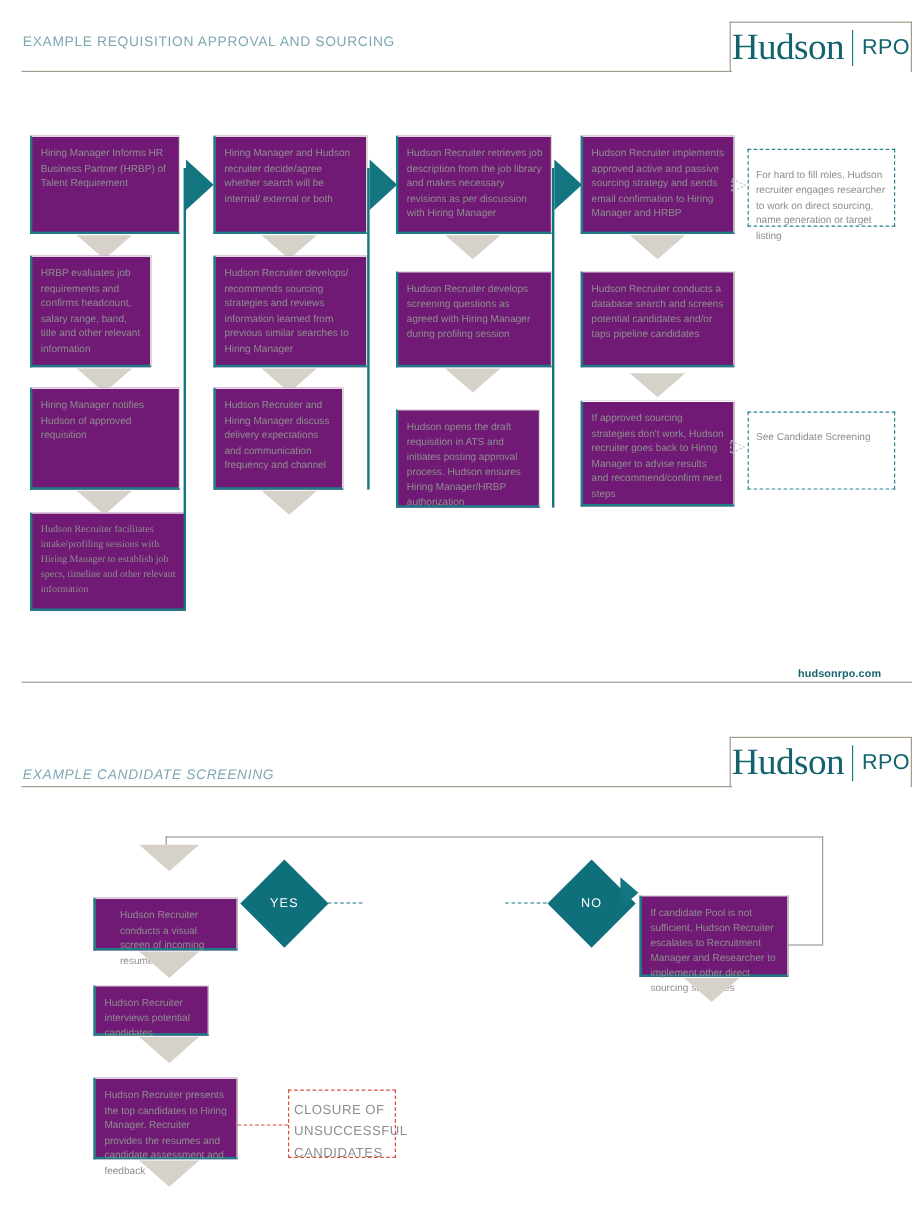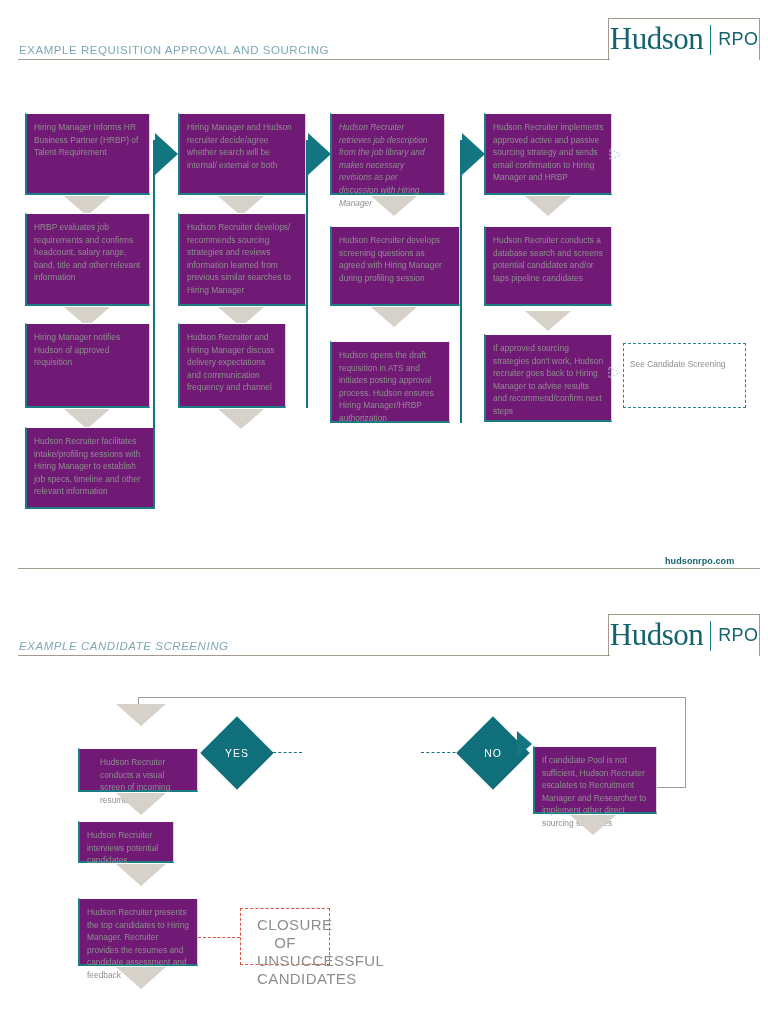--- a/index.html
+++ b/index.html
@@ -57,23 +57,23 @@
   .fbox p{margin:0;}
 
   
   .dbox{
     position:absolute;box-sizing:border-box;background:#ffffff;
     border:1px dashed #2a8392;
     font-size:8.4px;line-height:12.6px;color:#8e8e8e;
     padding:6px 6px 3px 6px;
   }
   .dbox.red{
-    border:1px dashed #d9503c;text-align:center;
-    font-size:15px;line-height:18px;letter-spacing:.4px;color:#8e8e8e;
-    padding:7px 16px;
+    border:1px dashed #d9503c;text-align:left;
+    font-size:11px;line-height:18px;letter-spacing:.4px;color:#8e8e8e;
+    padding:7px 4px;
   }
 
   
   .down-arrow{
     position:absolute;width:0;height:0;border-style:solid;
     border-color:#d6d2ca transparent transparent transparent;
   }
   .right-arrow{
     position:absolute;width:0;height:0;border-style:solid;
     border-color:transparent transparent transparent #127580;
@@ -108,38 +108,38 @@
 <div class="page">
 
   <div class="logo-box" style="left:608px;top:18px;width:152px;height:42px;">
     <div class="logo-inner">
       <span class="logo-word">Hudson</span>
       <span class="logo-div"></span>
       <span class="logo-rpo">RPO</span>
     </div>
   </div>
   <div class="rule" style="left:18px;top:59px;width:592px;"></div>
-  <div class="sec-title" style="left:19px;top:44px;">EXAMPLE REQUISITION APPROVAL AND SOURCING</div>
+  <div class="sec-title" style="left:19px;top:29px;">EXAMPLE REQUISITION APPROVAL AND SOURCING</div>
 
   <div class="fbox" style="left:25px;top:113px;width:125px;height:82px;">
     <p>Hiring Manager Informs HR Business Partner (HRBP) of Talent Requirement</p>
   </div>
   <div class="down-arrow" style="left:64px;top:196px;border-width:20px 23px 0 23px;"></div>
 
-  <div class="fbox" style="left:25px;top:213px;width:125px;height:93px;">
+  <div class="fbox" style="left:25px;top:213px;width:101px;height:93px;">
     <p>HRBP evaluates job requirements and confirms headcount, salary range, band, title and other relevant information</p>
   </div>
   <div class="down-arrow" style="left:64px;top:307px;border-width:20px 23px 0 23px;"></div>
 
   <div class="fbox" style="left:25px;top:323px;width:125px;height:85px;">
     <p>Hiring Manager notifies Hudson of approved requisition</p>
   </div>
   <div class="down-arrow" style="left:64px;top:409px;border-width:20px 23px 0 23px;"></div>
 
-  <div class="fbox" style="left:25px;top:427px;width:130px;height:82px;">
+  <div class="fbox" style="left:25px;top:427px;width:130px;height:82px;font-family:Liberation Serif, serif;">
     <p>Hudson Recruiter facilitates intake/profiling sessions with Hiring Manager to establish job specs, timeline and other relevant information</p>
   </div>
 
   <div class="vline" style="left:153px;top:140px;height:368px;"></div>
   <div class="right-arrow" style="left:155px;top:133px;border-width:21px 0 21px 23px;"></div>
 
   <div class="fbox" style="left:178px;top:113px;width:128px;height:82px;">
     <p>Hiring Manager and Hudson recruiter decide/agree whether search will be internal/ external or both</p>
   </div>
   <div class="down-arrow" style="left:218px;top:196px;border-width:20px 23px 0 23px;"></div>
@@ -150,21 +150,21 @@
   <div class="down-arrow" style="left:218px;top:307px;border-width:20px 23px 0 23px;"></div>
 
   <div class="fbox" style="left:178px;top:323px;width:108px;height:85px;">
     <p>Hudson Recruiter and Hiring Manager discuss delivery expectations and communication frequency and channel</p>
   </div>
   <div class="down-arrow" style="left:218px;top:409px;border-width:20px 23px 0 23px;"></div>
 
   <div class="vline" style="left:306px;top:140px;height:268px;"></div>
   <div class="right-arrow" style="left:308px;top:133px;border-width:21px 0 21px 23px;"></div>
 
-  <div class="fbox" style="left:330px;top:113px;width:115px;height:82px;font-style:italic;">
+  <div class="fbox" style="left:330px;top:113px;width:130px;height:82px;">
     <p>Hudson Recruiter retrieves job description from the job library and makes necessary revisions as per discussion with Hiring Manager</p>
   </div>
   <div class="down-arrow" style="left:371px;top:196px;border-width:20px 23px 0 23px;"></div>
 
   <div class="fbox" style="left:330px;top:226px;width:130px;height:80px;">
     <p>Hudson Recruiter develops screening questions as agreed with Hiring Manager during profiling session</p>
   </div>
   <div class="down-arrow" style="left:371px;top:307px;border-width:20px 23px 0 23px;"></div>
 
   <div class="fbox" style="left:330px;top:341px;width:120px;height:82px;">
@@ -192,20 +192,23 @@
     <svg width="13" height="13" viewBox="0 0 13 13">
       <path d="M1 1 L12 6.5 L1 12 Z" fill="none" stroke="#b9c8cc" stroke-width="1" stroke-dasharray="2,1.6"></path>
     </svg>
   </div>
   <div class="ghost-arrow" style="left:608px;top:366px;">
     <svg width="13" height="13" viewBox="0 0 13 13">
       <path d="M1 1 L12 6.5 L1 12 Z" fill="none" stroke="#b9c8cc" stroke-width="1" stroke-dasharray="2,1.6"></path>
     </svg>
   </div>
 
+  <div class="dbox" style="left:623px;top:124px;width:123px;height:65px;">
+    <p>For hard to fill roles, Hudson recruiter engages researcher to work on direct sourcing, name generation or target listing</p>
+  </div>
   <div class="dbox" style="left:623px;top:343px;width:123px;height:65px;">
     <p>See Candidate Screening</p>
   </div>
 
   <div class="rule" style="left:18px;top:568px;width:742px;"></div>
   <div class="footer-url" style="left:665px;top:556px;">hudsonrpo.com</div>
 
   <div class="logo-box" style="left:608px;top:614px;width:152px;height:42px;">
     <div class="logo-inner">
       <span class="logo-word">Hudson</span>

